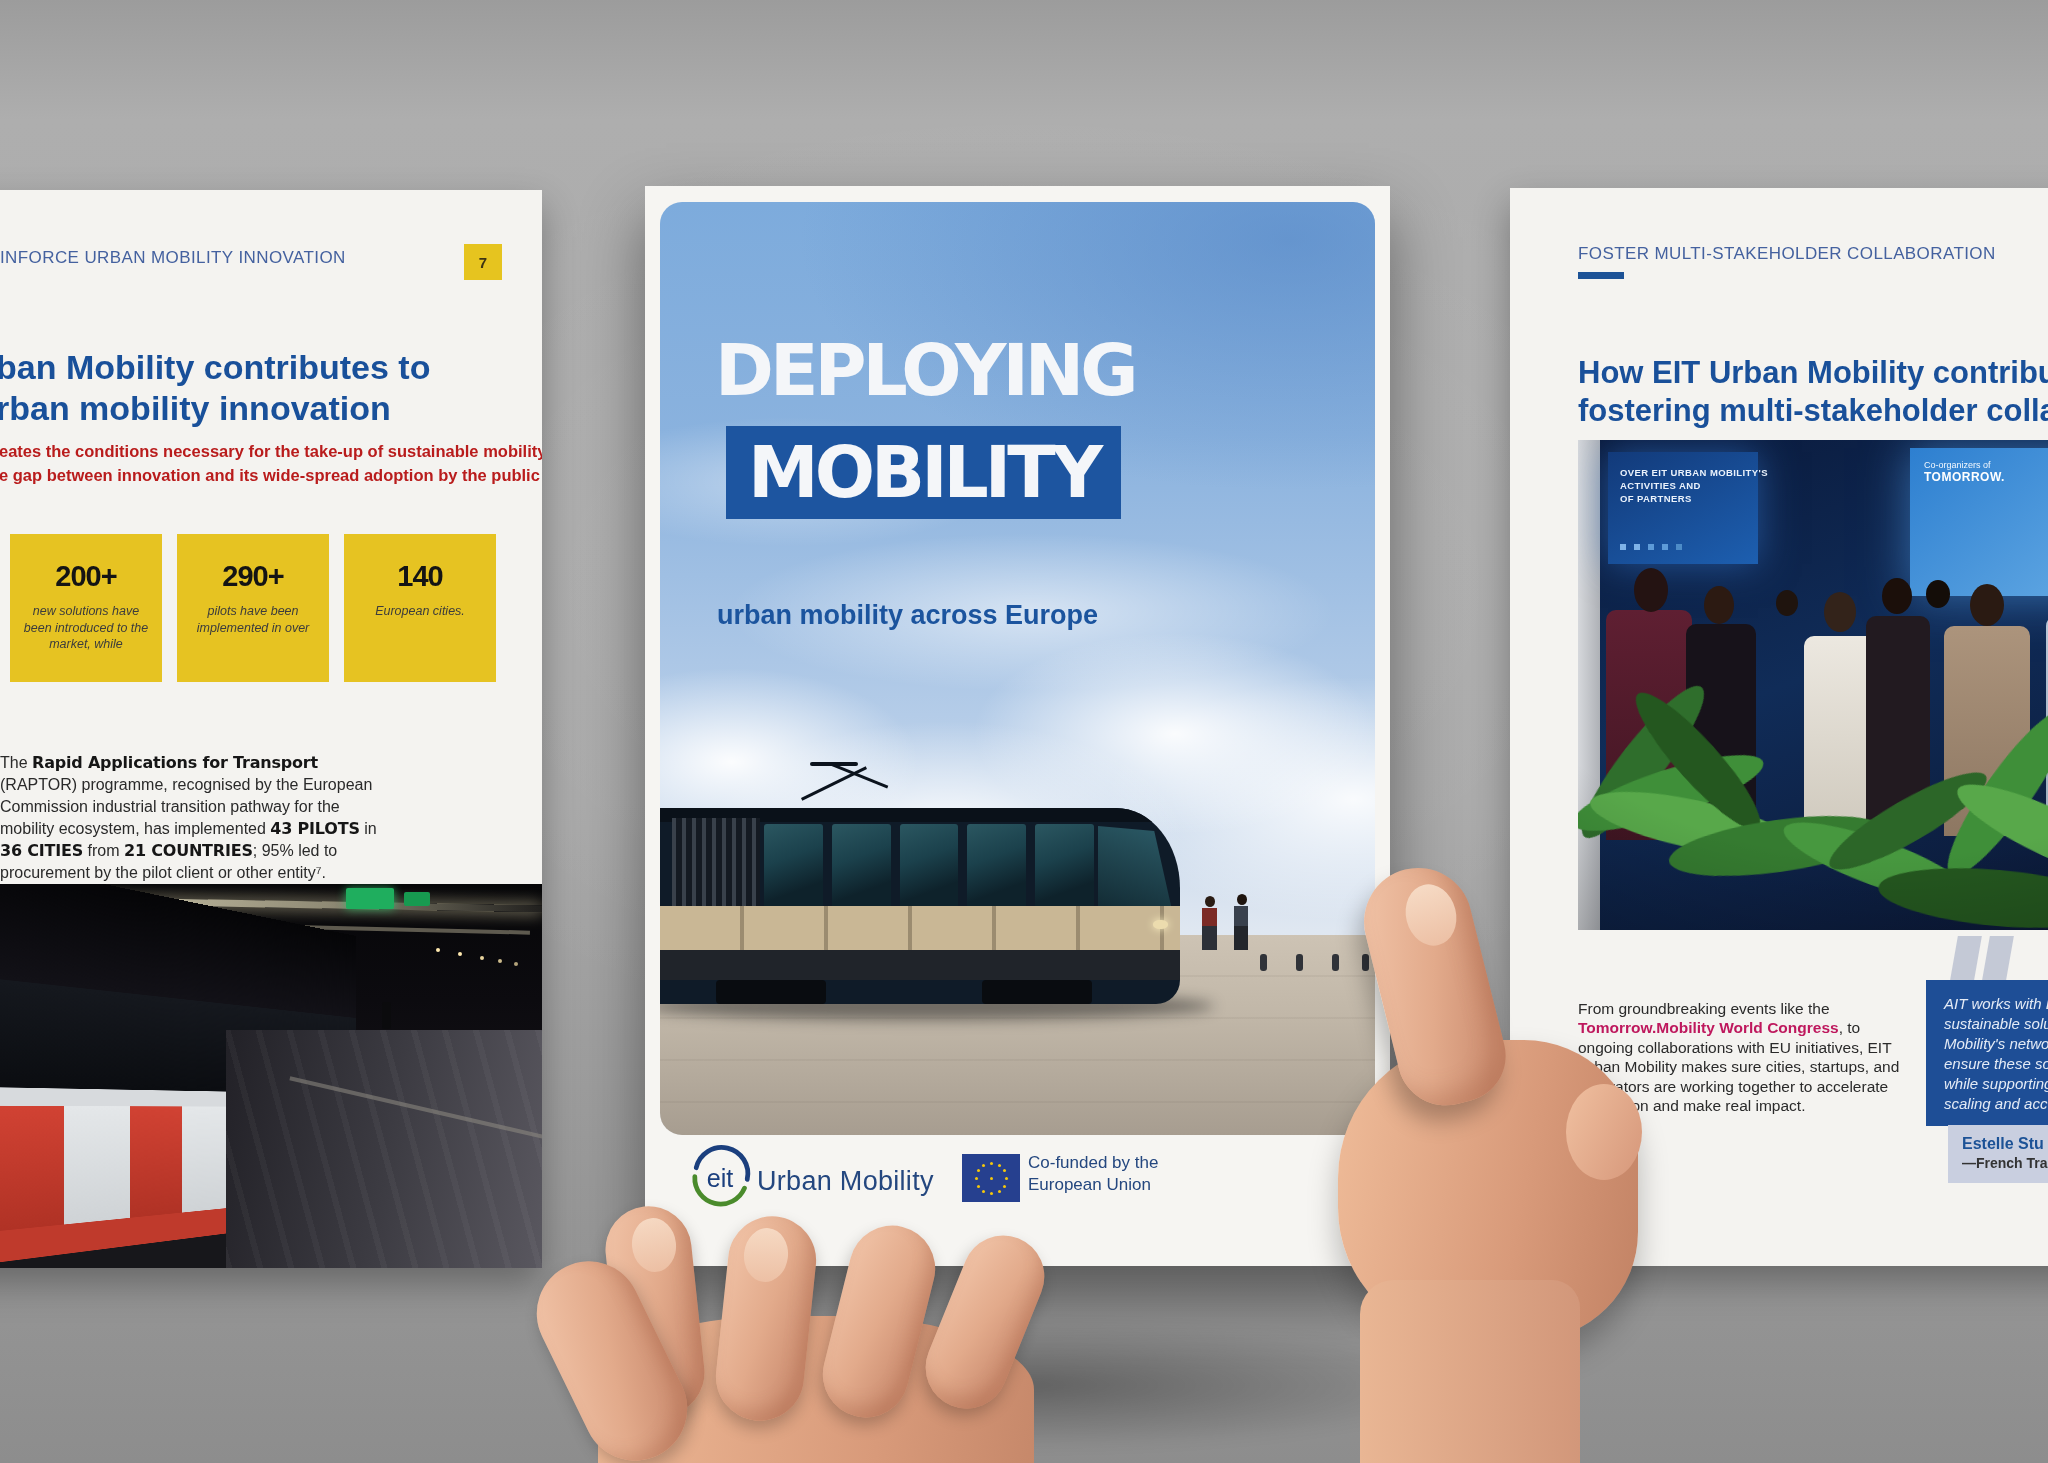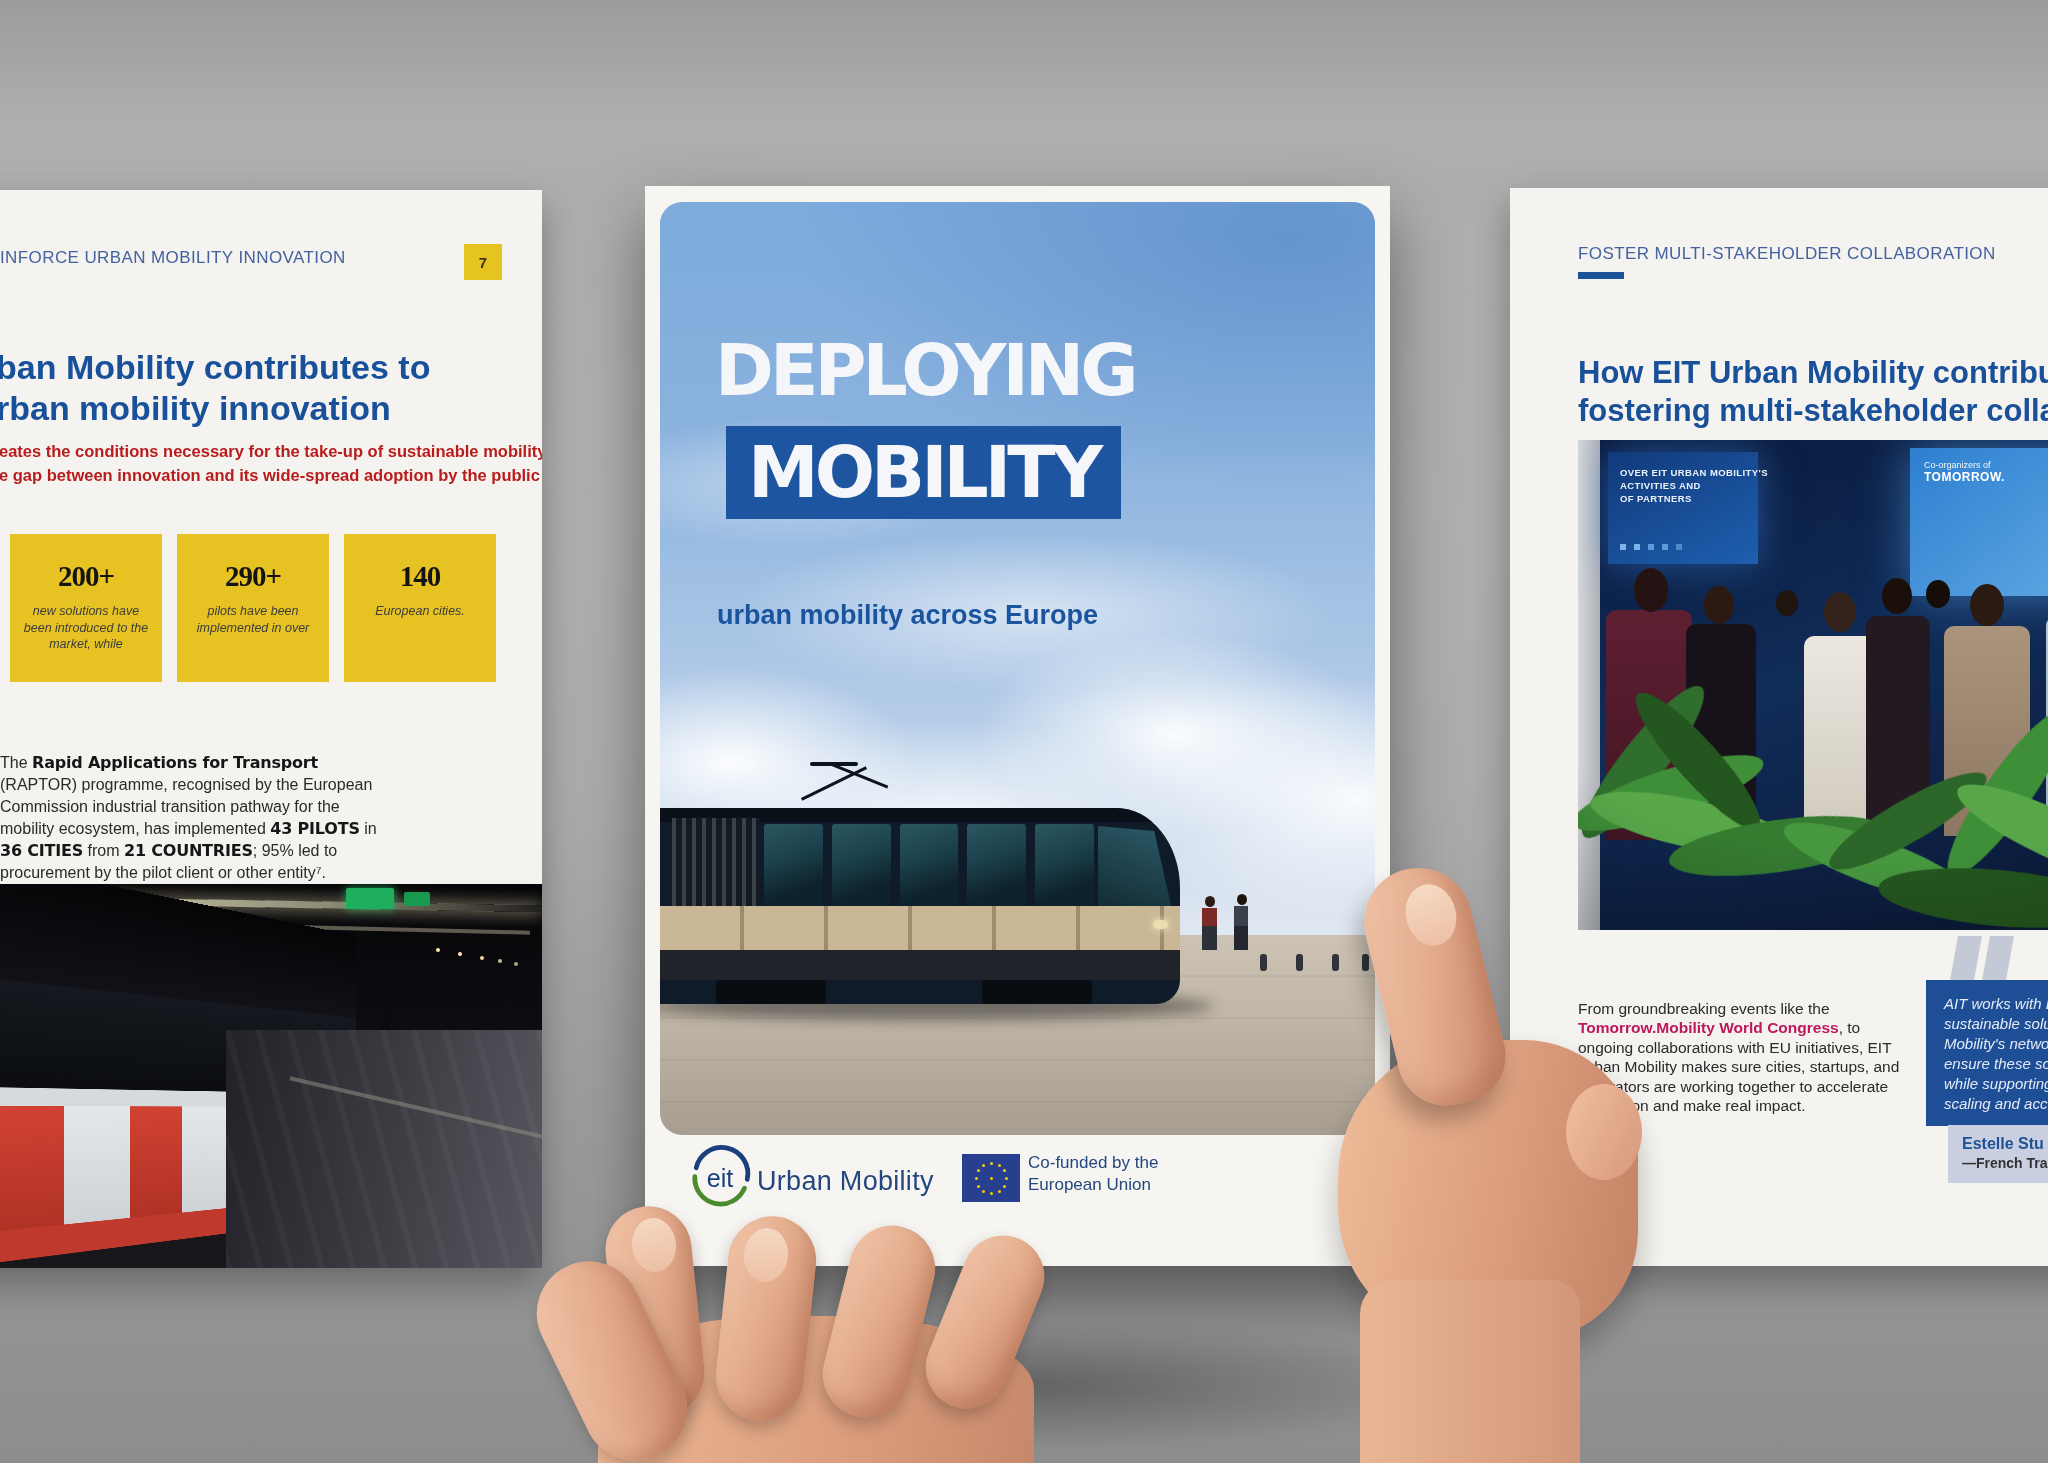--- a/index.html
+++ b/index.html
@@ -17,21 +17,21 @@
   
   .l-eyebrow{left:70px;top:58px;font-size:17px;letter-spacing:.4px;color:#44619f;white-space:nowrap;}
   .l-badge{left:534px;top:54px;width:38px;height:36px;background:#e6c41f;display:flex;align-items:center;justify-content:center;
     font-size:15px;font-weight:bold;color:#3d3413;}
   .l-title{left:66px;top:134px;width:540px;color:#19509a;font-weight:bold;font-size:34px;line-height:41px;white-space:nowrap;}
   .l-title span{position:static;display:block;}
   .l-intro{left:69px;top:250px;width:560px;color:#b91c1c;font-weight:bold;font-size:16.5px;line-height:23.5px;white-space:nowrap;}
   .l-intro span{position:static;display:block;}
   .stat{top:344px;width:152px;height:148px;background:#e6c322;padding:26px 8px 0 8px;text-align:center;}
   .stat-1{left:80px;}.stat-2{left:247px;}.stat-3{left:414px;}
-  .stat-value{position:static;display:block;font-family:Liberation Serif, serif;font-weight:bold;font-size:29px;letter-spacing:-1px;color:#141414;}
+  .stat-value{position:static;display:block;font-family:Liberation Sans, sans-serif;font-weight:bold;font-size:29px;letter-spacing:-1px;color:#141414;}
   .stat-label{position:static;display:block;margin-top:10px;font-size:12.5px;line-height:16.5px;color:#3c3c3c;font-style:italic;}
   .l-body{left:70px;top:546px;width:394px;font-size:16px;line-height:22px;color:#2a2a2a;}
   .l-body span,.l-body b{position:static;}
   .l-body b{font-family:"DejaVu Sans","Liberation Sans",sans-serif;font-weight:bold;letter-spacing:-.2px;color:#161616;}
 
   .photo-metro{left:0;top:694px;width:612px;height:384px;overflow:hidden;
     background:linear-gradient(180deg,#060608 0%,#0c0b0f 30%,#161319 70%,#1b171c 100%);}
   .m-strip1{left:0;top:16px;width:100%;height:7px;transform:rotate(1deg);
     background:linear-gradient(90deg,rgba(255,248,216,.95),rgba(255,246,205,.55) 65%,rgba(255,246,205,.1));
     box-shadow:0 0 16px rgba(255,243,195,.75);}

